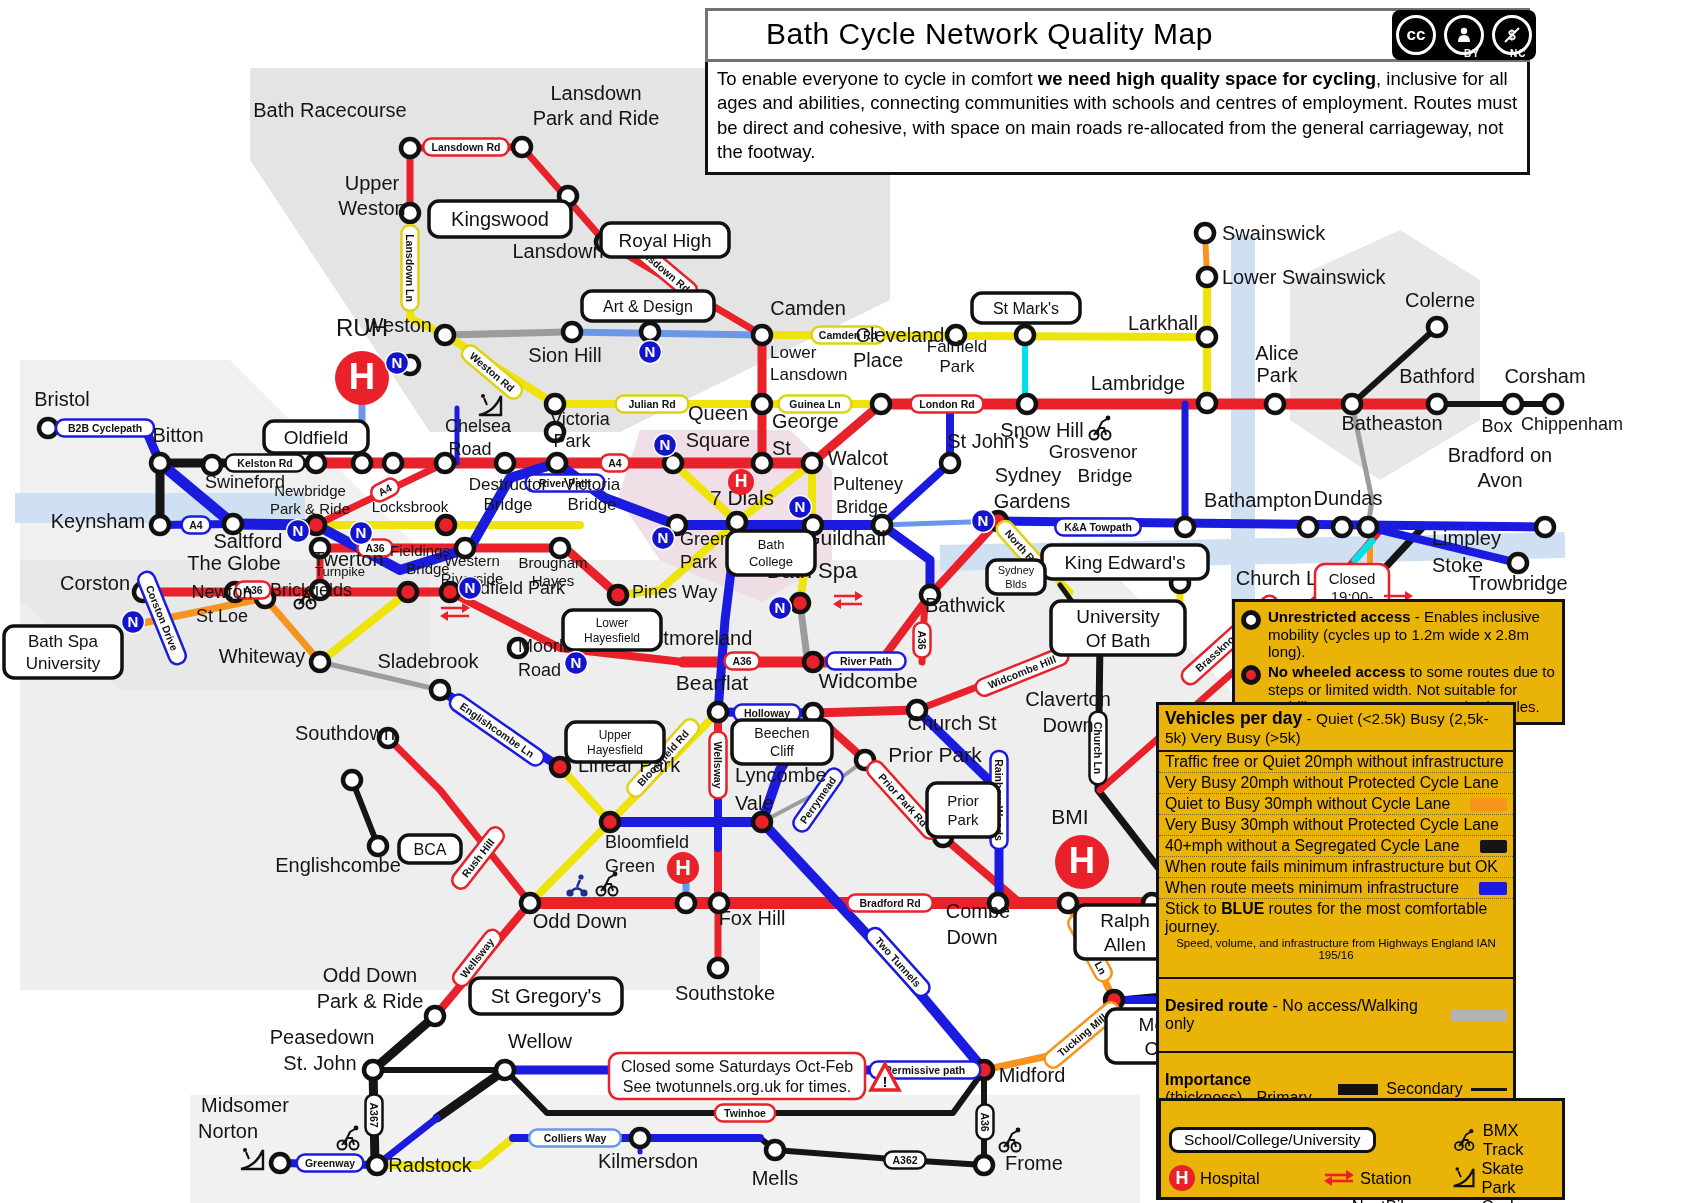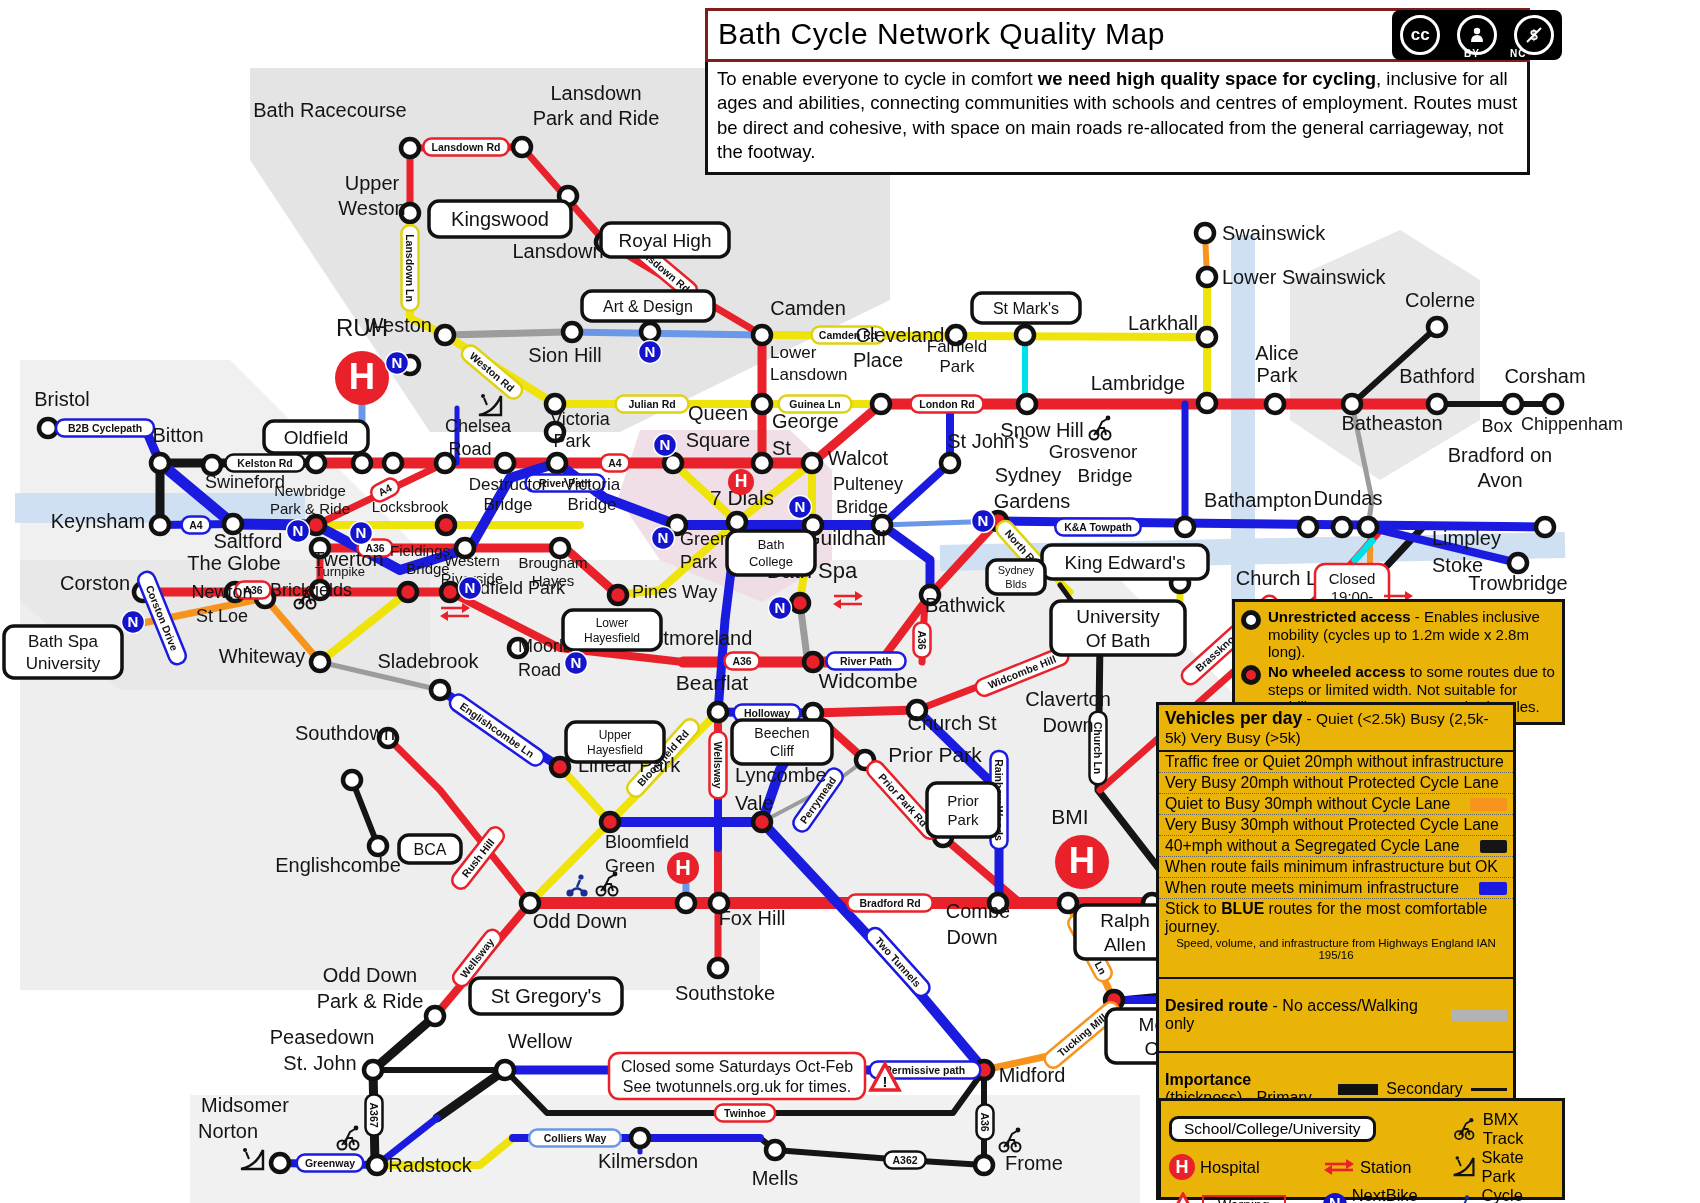--- a/index.html
+++ b/index.html
@@ -1,25 +1,25 @@
 <!DOCTYPE html>
 <html><head>
 <meta charset="utf-8">
 <style>
   html,body{margin:0;padding:0;background:#fff;}
   #stage{position:relative;width:1700px;height:1203px;background:#fff;overflow:hidden;
          font-family:"Liberation Sans", sans-serif;}
   #mapsvg{position:absolute;left:0;top:0;}
   .panel{position:absolute;background:#eab308;border:3px solid #111;box-sizing:border-box;}
   
-  #titlebox{position:absolute;left:705px;top:8px;width:825px;border:3px solid #7f1d1d;background:#fff;box-sizing:border-box;}
+  #titlebox{position:absolute;left:705px;top:8px;width:825px;border:3px solid #737373;background:#fff;box-sizing:border-box;padding-left:48px;}
   #titlebox h1{margin:0;padding:6px 10px 8px 10px;font-size:30px;font-weight:normal;letter-spacing:.5px;}
   #descbox{position:absolute;left:705px;top:62px;width:825px;border:3px solid #111;border-top:none;background:#fff;
            box-sizing:border-box;font-size:18.5px;line-height:1.32;padding:5px 9px 7px 9px;}
-  #ccbadge{position:absolute;left:1392px;top:10px;width:170px;height:50px;background:#000;border-radius:8px;
+  #ccbadge{position:absolute;left:1392px;top:10px;width:144px;height:50px;background:#000;border-radius:8px;
            display:flex;align-items:center;justify-content:space-around;z-index:5;}
   #ccbadge .circ{width:34px;height:34px;border:3px solid #fff;border-radius:50%;color:#fff;display:flex;
                  align-items:center;justify-content:center;font-weight:bold;font-size:17px;}
   #ccbadge .sub{position:absolute;bottom:1px;color:#fff;font-size:10px;font-weight:bold;letter-spacing:1px;}
   #ccbadge .sub.by{left:72px;} #ccbadge .sub.nc{left:118px;}
   
   #accessPanel{left:1232px;top:599px;width:333px;padding:4px 6px;font-size:15px;line-height:1.18;}
   .acc-row{display:flex;gap:7px;margin:2px 0;}
   .acc-dot{flex:0 0 20px;width:20px;height:20px;border:5px solid #111;border-radius:50%;box-sizing:border-box;margin-top:2px;background:#fff;}
   .acc-dot.red{background:#e8212a;}
@@ -32,21 +32,21 @@
   .veh-row .sw{width:58px;height:13px;border-radius:2px;}
   #stickLine{font-size:15.8px;padding:1px 6px;}
   #srcLine{font-size:11.5px;text-align:center;padding:0 6px 16px 6px;border-bottom:2.5px solid #111;}
   .leg-row{display:flex;align-items:center;gap:8px;font-size:16px;padding:18px 6px;border-bottom:2.5px solid #111;}
   .leg-row:last-child{border-bottom:none;}
   .barP{width:58px;height:11px;background:#111;}
   .barS{width:52px;height:3px;background:#111;}
   .swD{width:58px;height:11px;background:#b3b3b3;margin-left:auto;}
   .elevSw{width:34px;height:16px;border:2px solid #333;border-radius:4px;}
   
-  #iconPanel{left:1158px;top:1098px;width:407px;height:102px;padding:9px 8px;display:grid;
+  #iconPanel{left:1158px;top:1098px;width:407px;height:102px;padding:20px 8px;display:grid;
              grid-template-columns:1.5fr 1.25fr 1fr;grid-auto-rows:1fr;align-items:center;font-size:16.5px;}
   .ic-item{display:flex;align-items:center;gap:5px;}
   .schoolSample{grid-column:1 / span 2;justify-self:start;border:3px solid #111;border-radius:9px;
                 padding:1px 12px;font-size:15.5px;background:#fff;}
   .hosp{width:26px;height:26px;background:#e8212a;border-radius:50%;color:#fff;font-weight:bold;
         display:flex;align-items:center;justify-content:center;font-size:18px;}
   .nb{width:24px;height:24px;background:#1414cc;border-radius:50%;color:#fff;font-weight:bold;
       display:flex;align-items:center;justify-content:center;font-size:16px;}
   .warnBox{border:2.5px solid #e8212a;padding:0 14px;font-size:14px;}
 </style>

